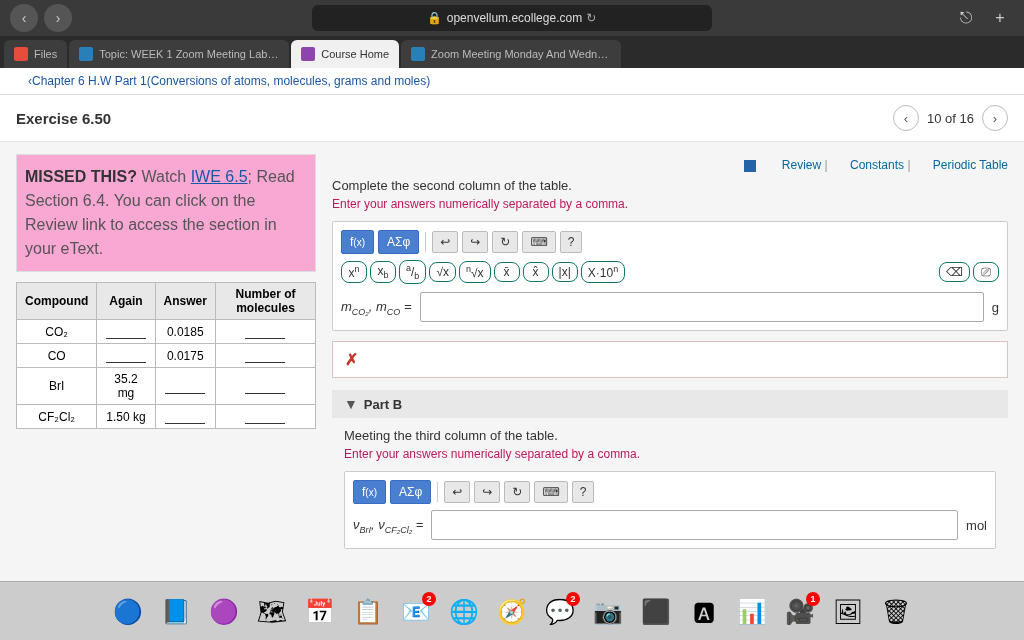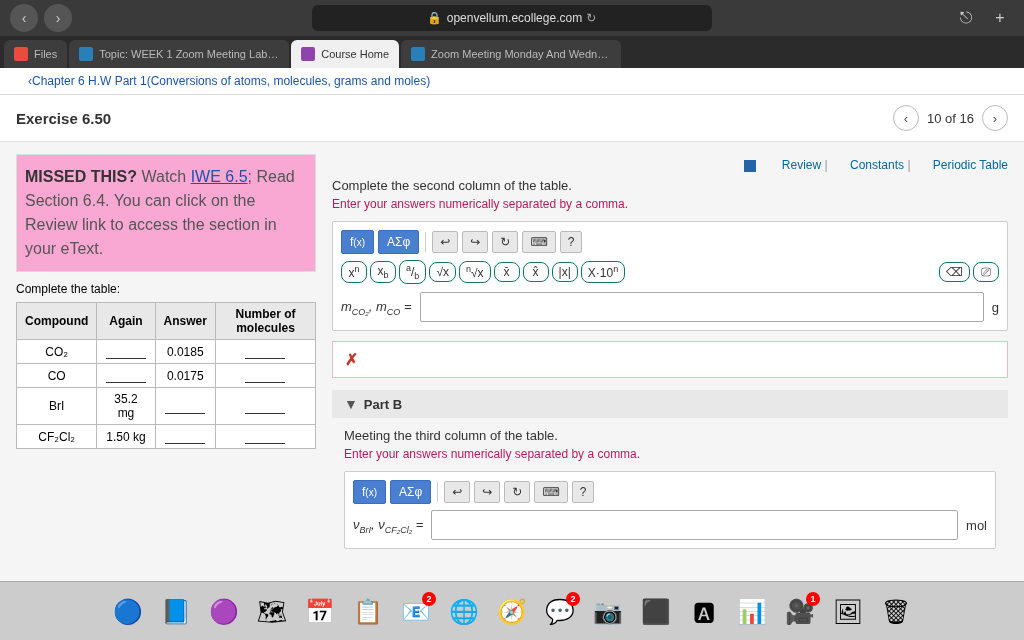--- a/index.html
+++ b/index.html
@@ -425,21 +425,20 @@
     </div>
   </div>
 
   <div class="main-layout">
 
     <div class="sidebar">
       <div class="missed-box">
         <span class="missed-label">MISSED THIS?</span>
         <span class="missed-text"> Watch <a href="#">IWE 6.5</a>; Read Section 6.4. You can click on the Review link to access the section in your eText.</span>
       </div>
-      <div style="font-size:12px; margin-bottom:6px;">Complete the table:</div>
       <table class="compound-table">
         <thead>
           <tr>
             <th>Compound</th>
             <th>Again</th>
             <th>Answer</th>
             <th>Number of molecules</th>
           </tr>
         </thead>
         <tbody id="compound-table-body">

